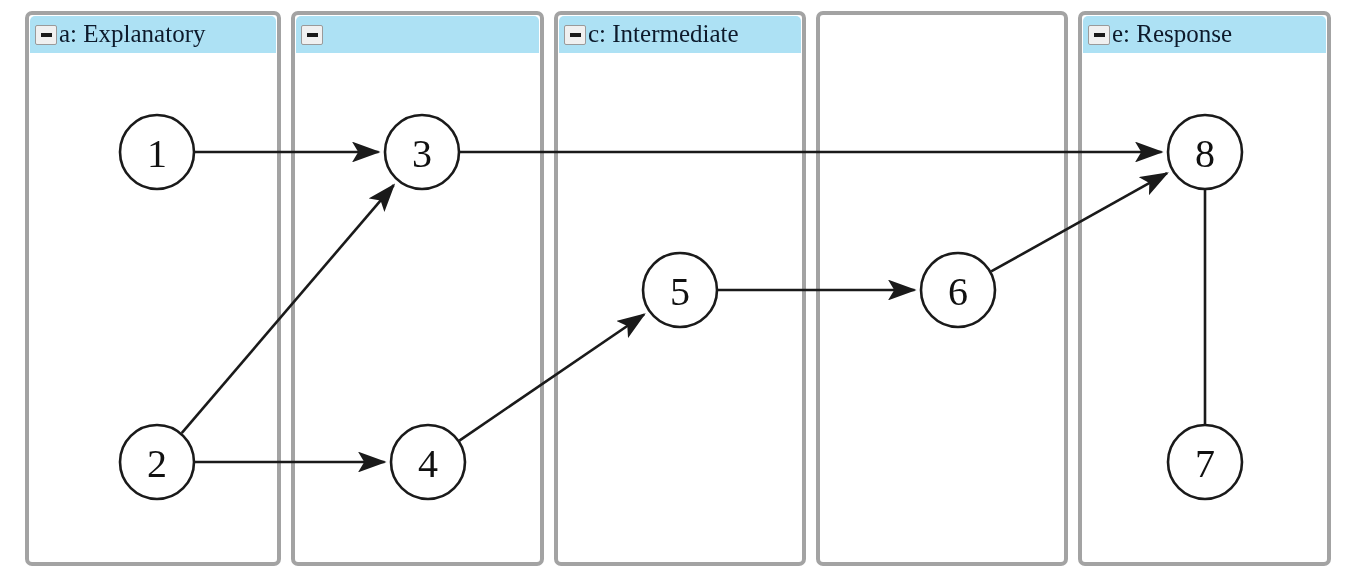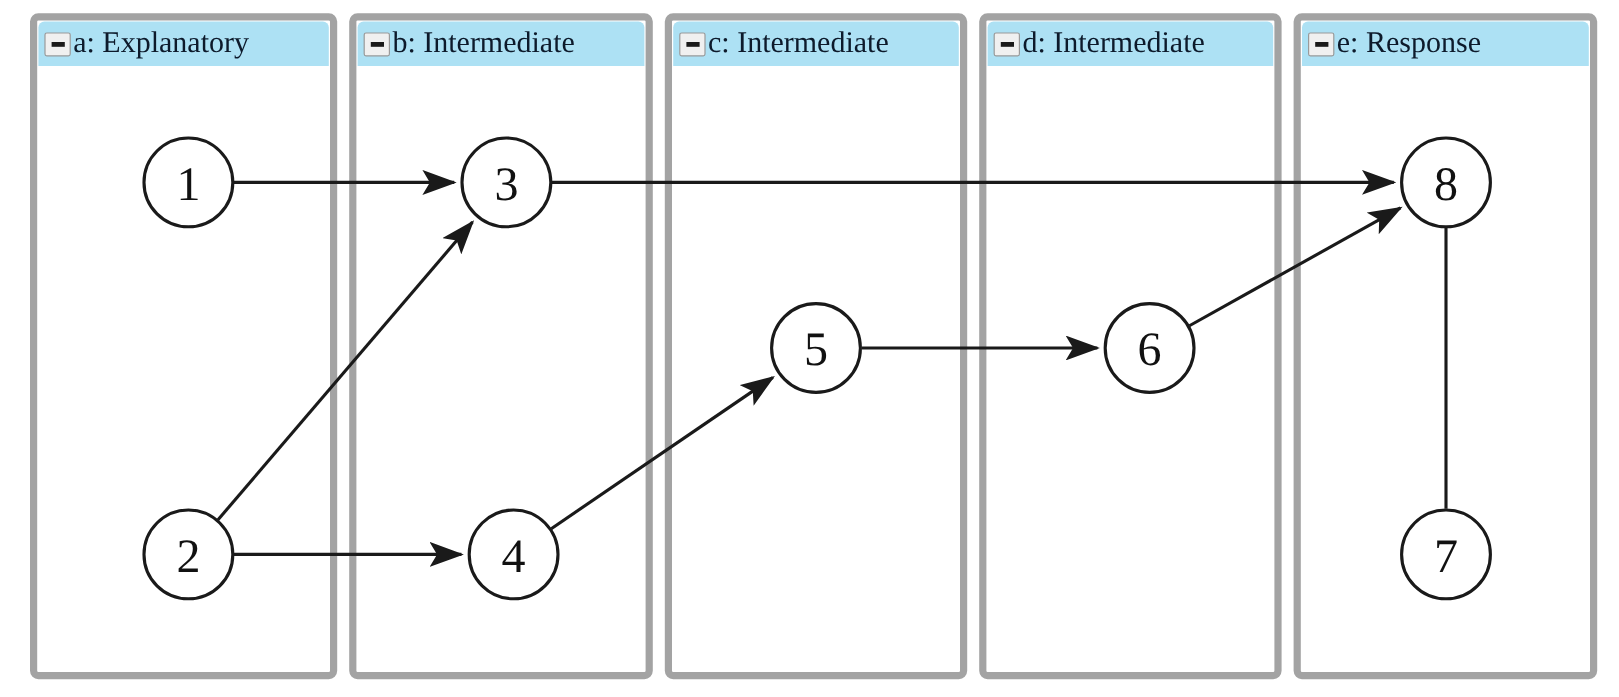--- a/index.html
+++ b/index.html
@@ -16,21 +16,21 @@
     width: 1349px;
     height: 581px;
     background: #ffffff;
     overflow: hidden;
   }
   .panel {
     position: absolute;
     top: 11px;
     height: 555px;
     background: #ffffff;
-    border: 6px solid #a3a3a3;
+    border: 4px solid #a3a3a3;
     border-radius: 7px;
     box-sizing: border-box;
     box-shadow: 0 0 0 0 rgba(0,0,0,0);
   }
   .panel-header {
     position: absolute;
     left: 1px;
     right: 1px;
     top: 1px;
     height: 37px;
@@ -124,40 +124,33 @@
           </div>
           <span class="panel-title">a: Explanatory</span>
         </div>
         <div class="panel-body"></div>
       </div>
       <div class="panel" style="left: 291px; width: 253px;">
         <div class="panel-header">
           <div class="collapse-btn">
             <span class="minus"></span>
           </div>
-          <span class="panel-title">b: Intermediate</span>
         </div>
         <div class="panel-body"></div>
       </div>
       <div class="panel" style="left: 554px; width: 252px;">
         <div class="panel-header">
           <div class="collapse-btn">
             <span class="minus"></span>
           </div>
           <span class="panel-title">c: Intermediate</span>
         </div>
         <div class="panel-body"></div>
       </div>
       <div class="panel" style="left: 816px; width: 252px;">
-        <div class="panel-header">
-          <div class="collapse-btn">
-            <span class="minus"></span>
-          </div>
-          <span class="panel-title">d: Intermediate</span>
-        </div>
         <div class="panel-body"></div>
       </div>
       <div class="panel" style="left: 1078px; width: 253px; text-align: center;">
         <div class="panel-header">
           <div class="collapse-btn">
             <span class="minus"></span>
           </div>
           <span class="panel-title">e: Response</span>
         </div>
         <div class="panel-body"></div>

